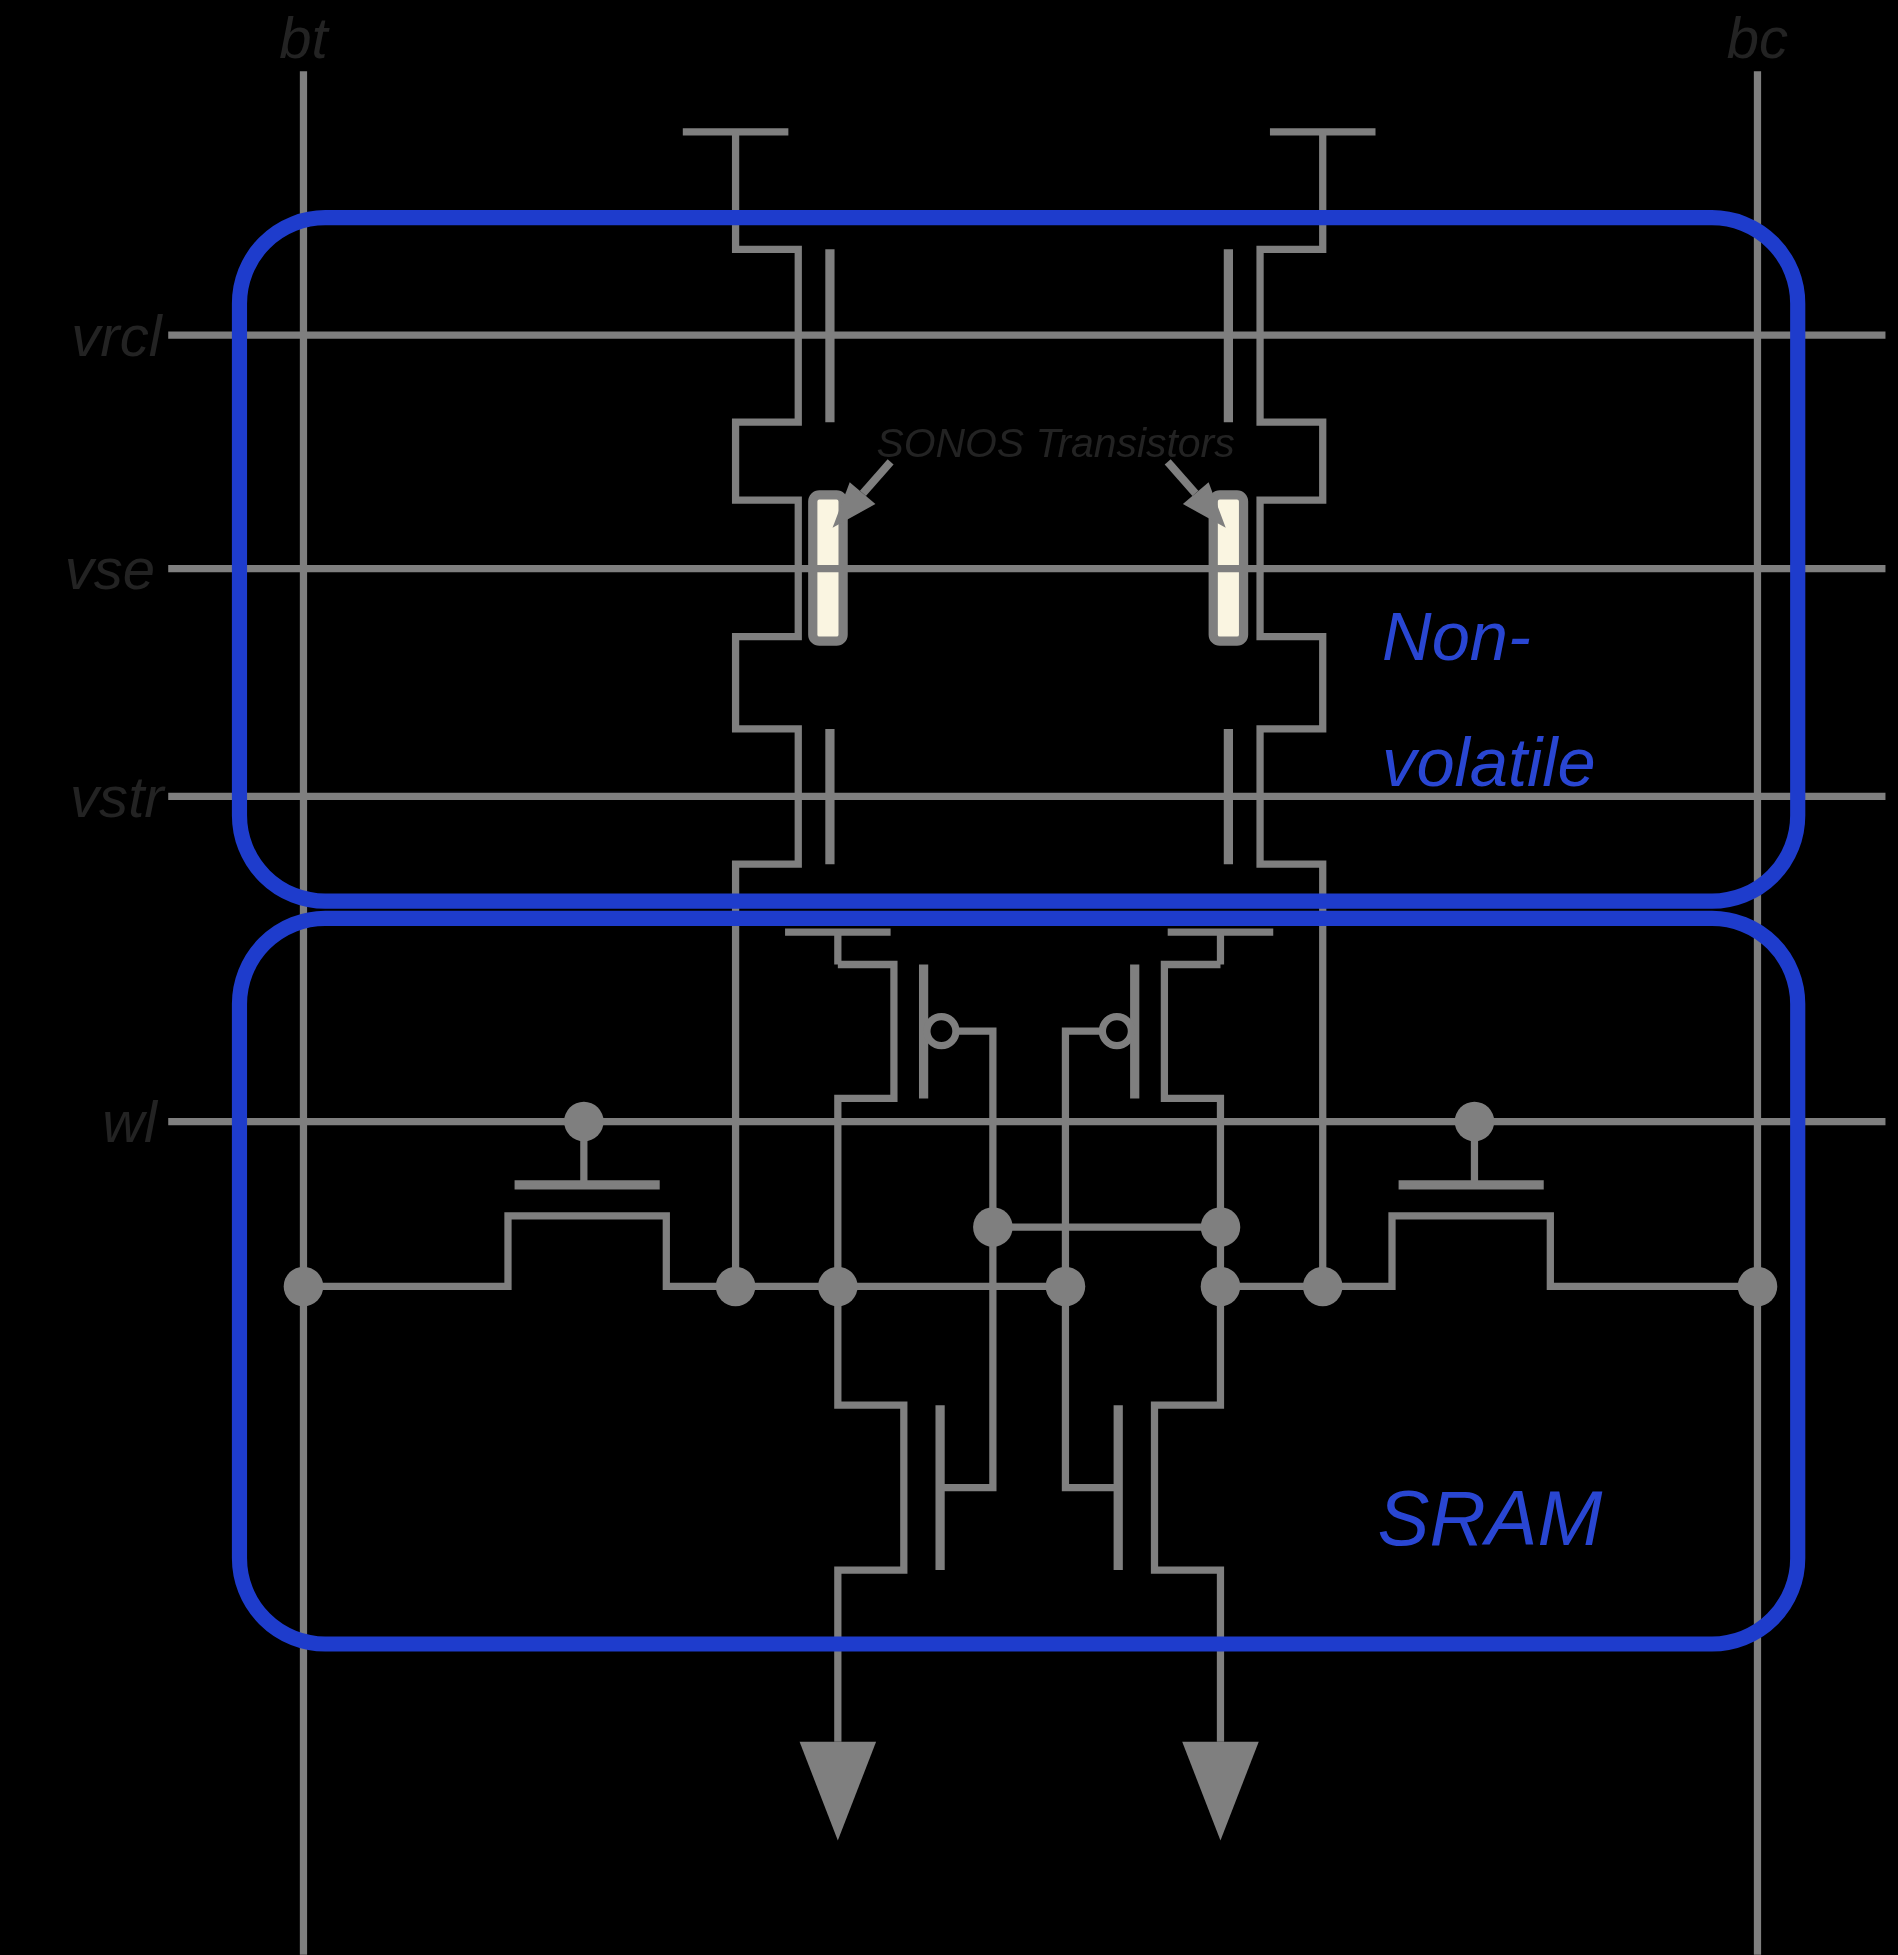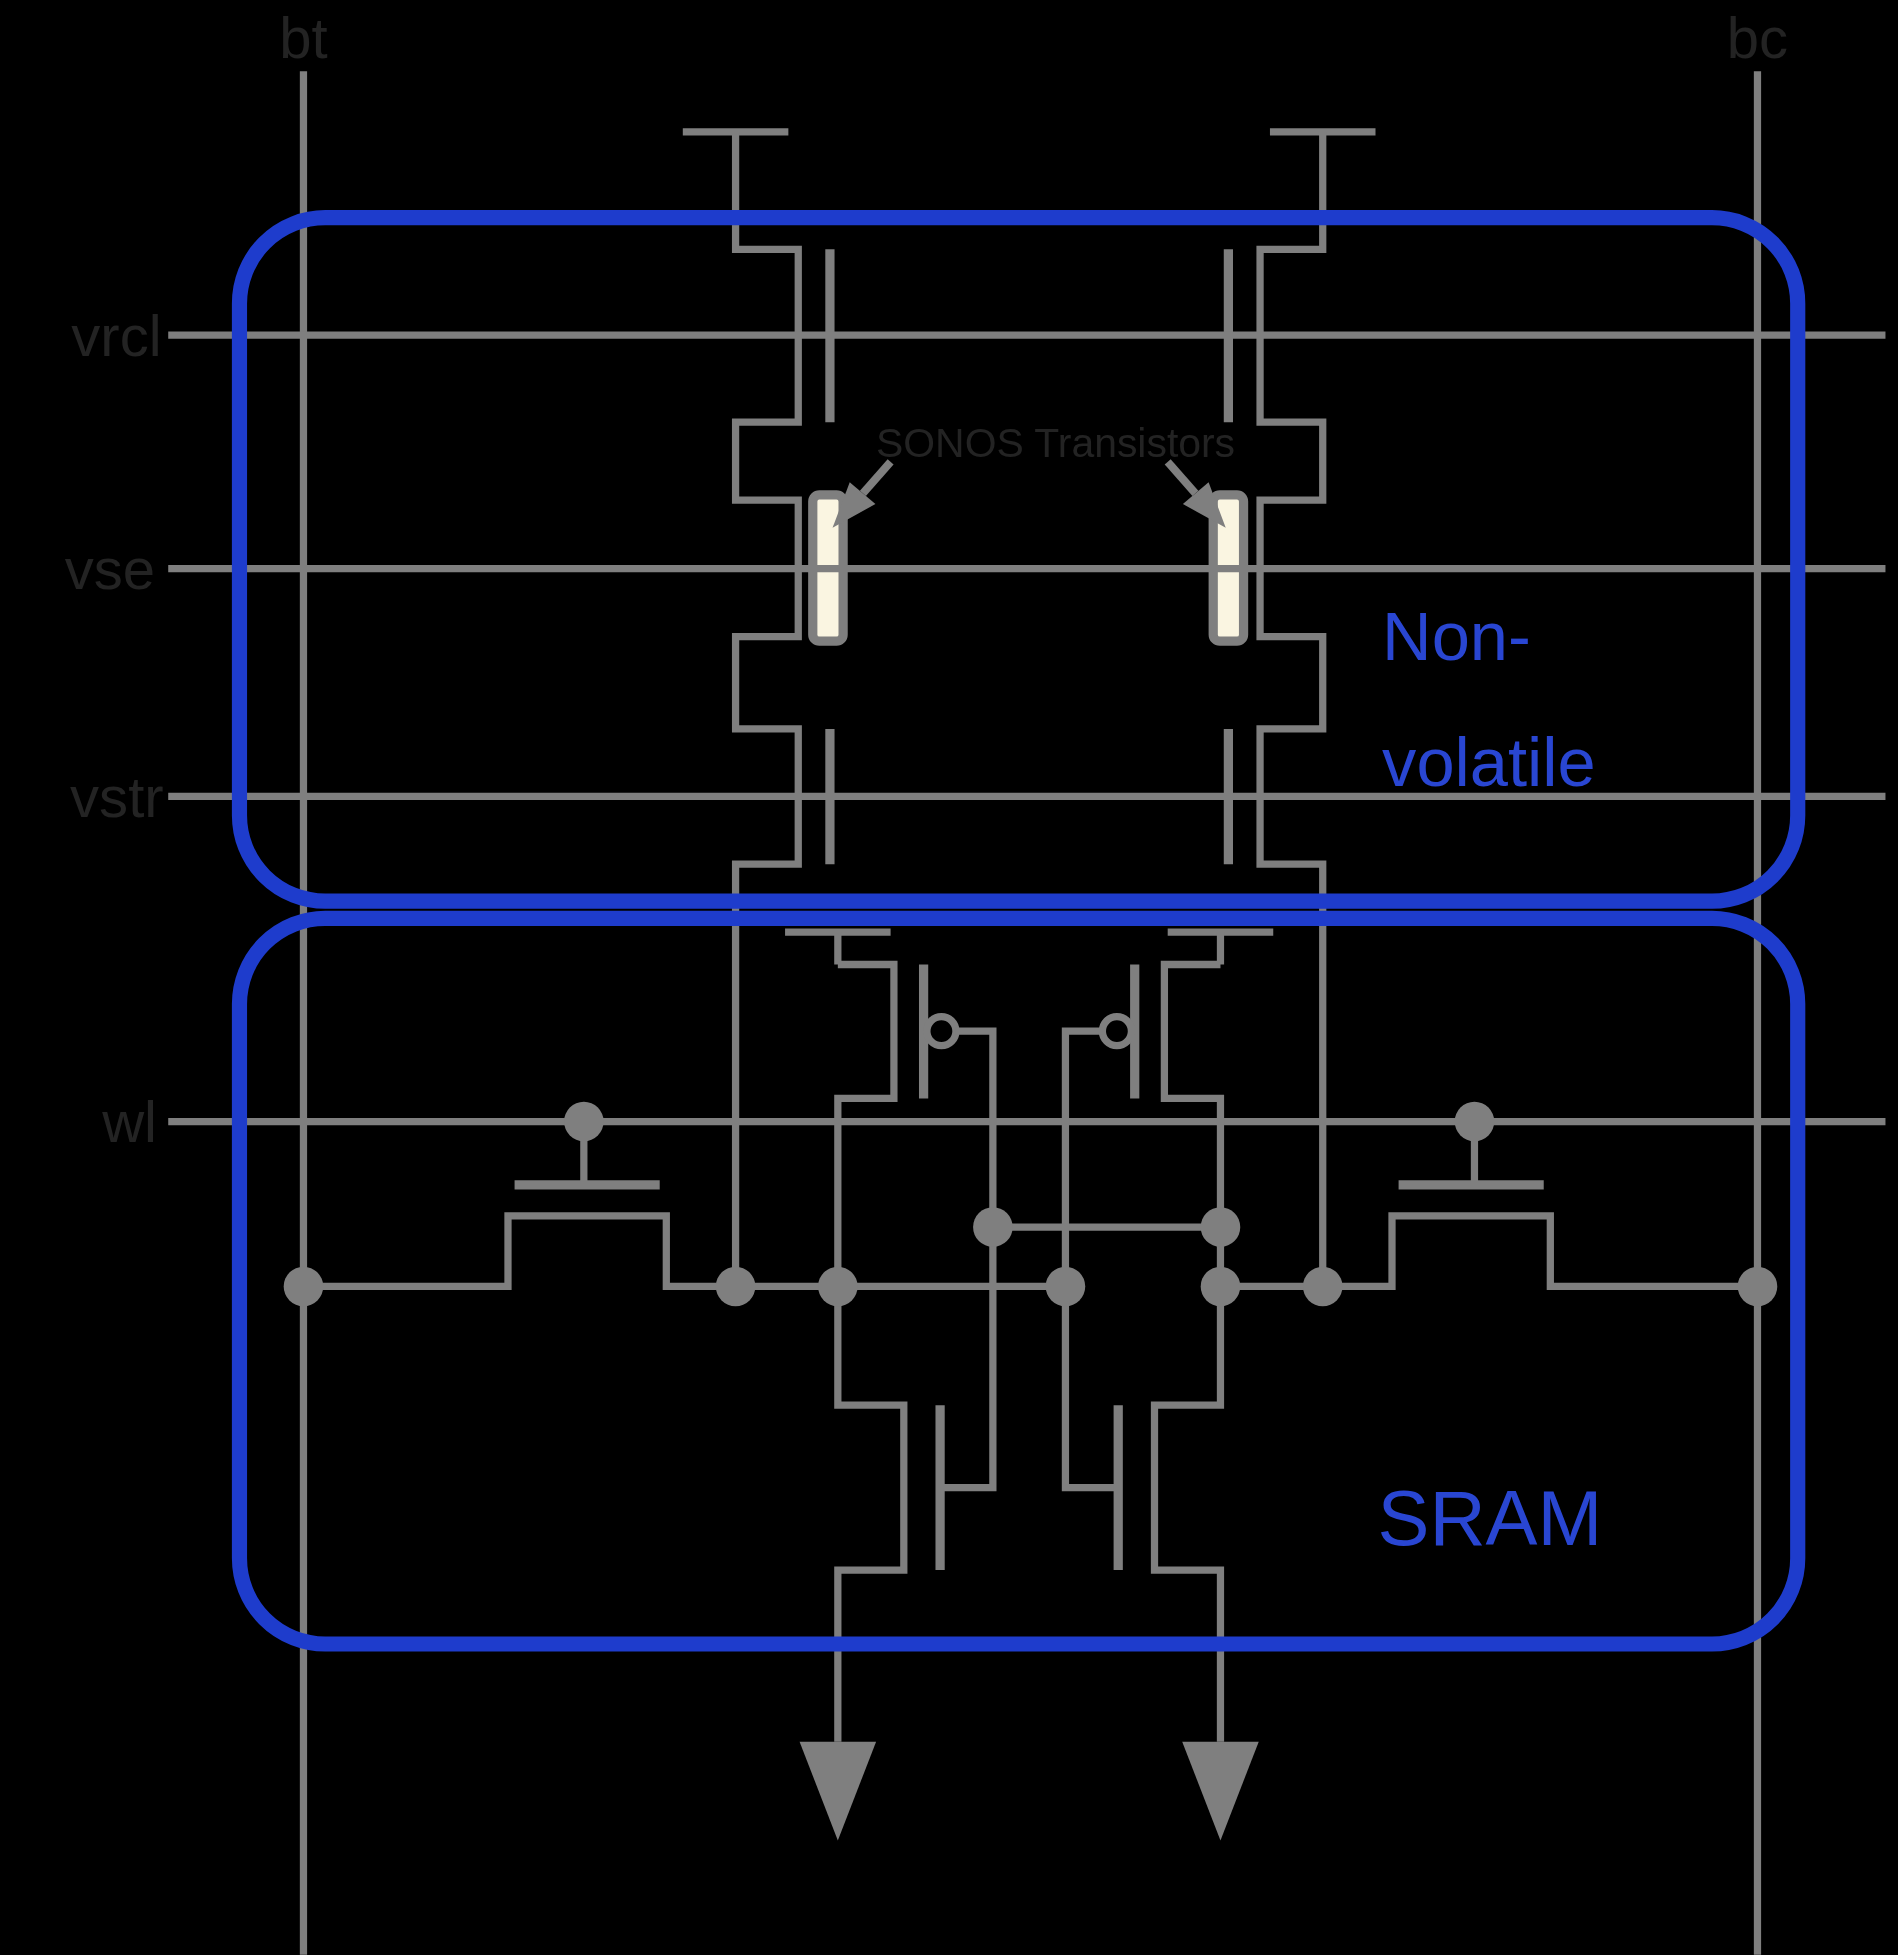--- a/index.html
+++ b/index.html
@@ -1,16 +1,16 @@
 <!DOCTYPE html>
 <html style="--background: #000000; --wire: #7f7f7f; --box_blue: #1e3ccc; --blue_text: #2946d2; --label_text: #232323; --sonos_gate_fill: #faf5e1;font-size:10.6px"><head>
 <meta charset="utf-8">
 <style>
   html,body{margin:0;padding:0;background:var(--background,#000);}
-  .stage{width:100vw;max-width:100%;}
+  .stage{width:100vw;max-width:100%;font-style:italic;}
   svg{display:block;width:100%;height:auto;background:var(--background,#000);}
   .wire{stroke:var(--wire,#7f7f7f);stroke-width:11;fill:none;}
   .wire-gate{stroke:var(--wire,#7f7f7f);stroke-width:14;fill:none;}
   .rail{stroke:var(--wire,#7f7f7f);stroke-width:11;fill:none;}
   .dot{fill:var(--wire,#7f7f7f);stroke:none;}
   .bubble{fill:var(--background,#000);stroke:var(--wire,#7f7f7f);stroke-width:11;}
   .sonos-gate{fill:var(--sonos_gate_fill,#faf5e1);stroke:var(--wire,#7f7f7f);stroke-width:14;}
   .nv-box{fill:none;stroke:var(--box_blue,#1e3ccc);stroke-width:23;}
   .gnd{fill:var(--wire,#7f7f7f);stroke:none;}
   .ptr{stroke:var(--wire,#7f7f7f);stroke-width:12;fill:none;}

